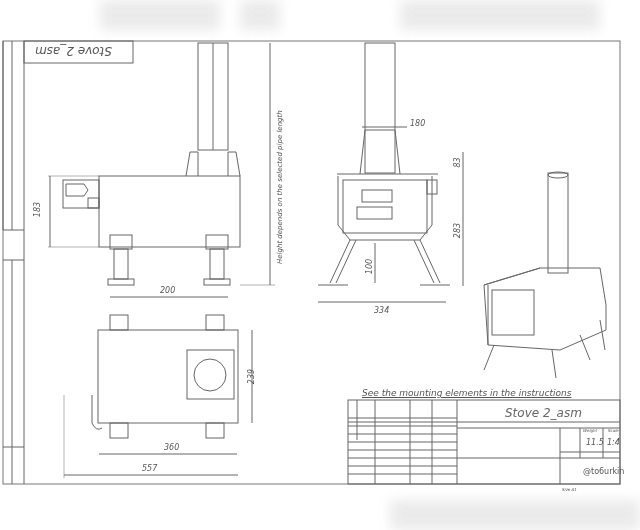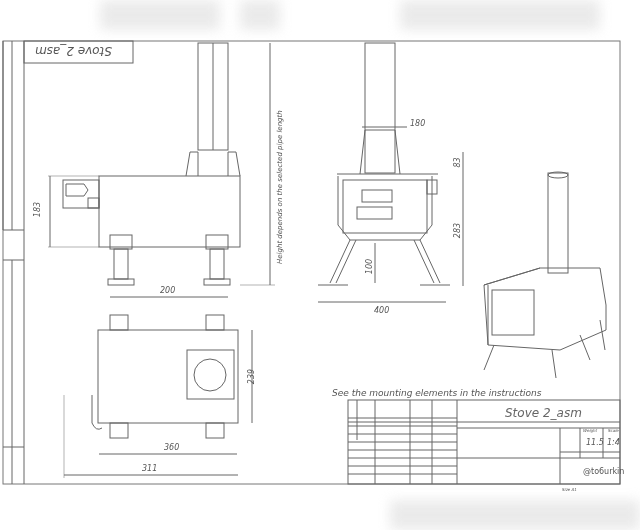--- a/index.html
+++ b/index.html
@@ -122,27 +122,27 @@
 <div style="position:absolute;left:35px;top:44px;font:italic 12px 'DejaVu Sans',sans-serif;color:#555;transform:rotate(180deg);">Stove 2_asm</div>
 
 <div style="position:absolute;left:30px;top:205px;font:italic 8px 'DejaVu Sans',sans-serif;color:#555;transform:rotate(-90deg);">183</div>
 <div style="position:absolute;left:160px;top:286px;font:italic 8px 'DejaVu Sans',sans-serif;color:#555;">200</div>
 <div style="position:absolute;left:190px;top:170px;width:180px;font:italic 7px 'DejaVu Sans',sans-serif;color:#555;transform:rotate(-90deg);white-space:nowrap;">Height depends on the selected pipe length</div>
 
 <div style="position:absolute;left:410px;top:119px;font:italic 8px 'DejaVu Sans',sans-serif;color:#555;">180</div>
 <div style="position:absolute;left:452px;top:158px;font:italic 8px 'DejaVu Sans',sans-serif;color:#555;transform:rotate(-90deg);">83</div>
 <div style="position:absolute;left:450px;top:226px;font:italic 8px 'DejaVu Sans',sans-serif;color:#555;transform:rotate(-90deg);">283</div>
 <div style="position:absolute;left:362px;top:262px;font:italic 8px 'DejaVu Sans',sans-serif;color:#555;transform:rotate(-90deg);">100</div>
-<div style="position:absolute;left:374px;top:306px;font:italic 8px 'DejaVu Sans',sans-serif;color:#555;">400</div>
+<div style="position:absolute;left:374px;top:306px;font:italic 8px 'DejaVu Sans',sans-serif;color:#555;">334</div>
 
 <div style="position:absolute;left:244px;top:372px;font:italic 8px 'DejaVu Sans',sans-serif;color:#555;transform:rotate(-90deg);">239</div>
 <div style="position:absolute;left:164px;top:443px;font:italic 8px 'DejaVu Sans',sans-serif;color:#555;">360</div>
-<div style="position:absolute;left:142px;top:464px;font:italic 8px 'DejaVu Sans',sans-serif;color:#555;">311</div>
+<div style="position:absolute;left:142px;top:464px;font:italic 8px 'DejaVu Sans',sans-serif;color:#555;">557</div>
 
-<div style="position:absolute;left:332px;top:388px;font:italic 9px 'DejaVu Sans',sans-serif;color:#555;white-space:nowrap;">See the mounting elements in the instructions</div>
+<div style="position:absolute;left:362px;top:388px;font:italic 9px 'DejaVu Sans',sans-serif;color:#555;white-space:nowrap;text-decoration:underline;">See the mounting elements in the instructions</div>
 
 <div style="position:absolute;left:505px;top:406px;font:italic 12px 'DejaVu Sans',sans-serif;color:#666;">Stove 2_asm</div>
 <div style="position:absolute;left:583px;top:428px;font:italic 4px 'DejaVu Sans',sans-serif;color:#555;">Weight</div>
 <div style="position:absolute;left:608px;top:428px;font:italic 4px 'DejaVu Sans',sans-serif;color:#555;">Scale</div>
 <div style="position:absolute;left:586px;top:438px;font:italic 8px 'DejaVu Sans',sans-serif;color:#555;">11.5</div>
 <div style="position:absolute;left:607px;top:438px;font:italic 8px 'DejaVu Sans',sans-serif;color:#555;">1:4</div>
 <div style="position:absolute;left:583px;top:467px;font:8px 'DejaVu Sans',sans-serif;color:#555;">@to6urkin</div>
 <div style="position:absolute;left:562px;top:487px;font:italic 4px 'DejaVu Sans',sans-serif;color:#555;">Size A1</div>
 
 </body></html>

